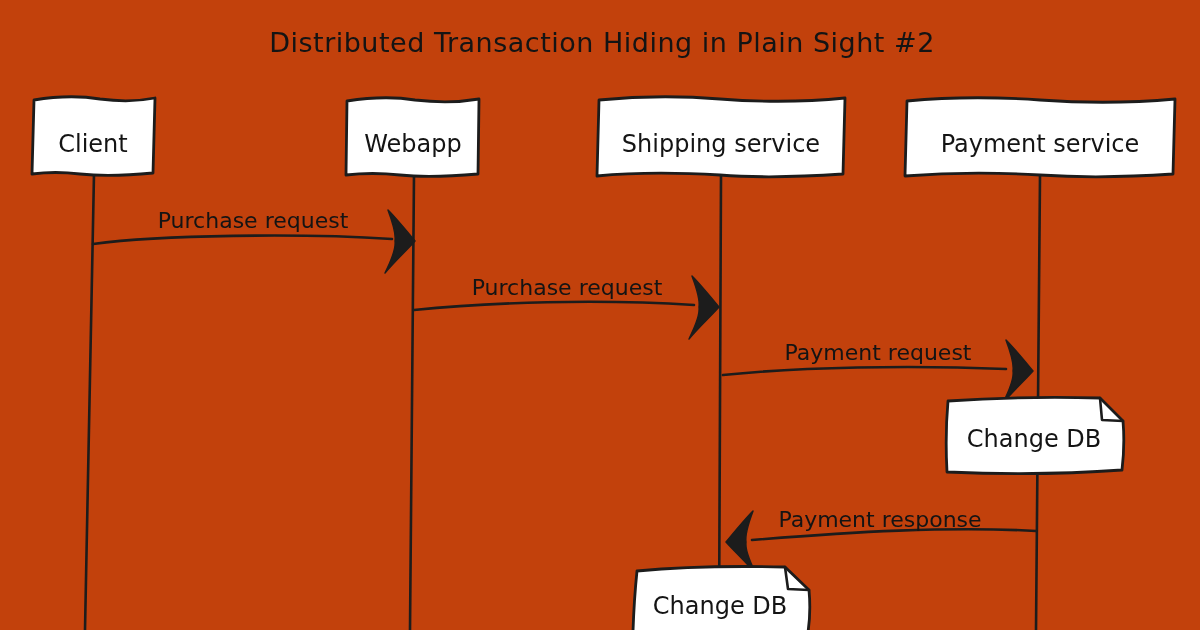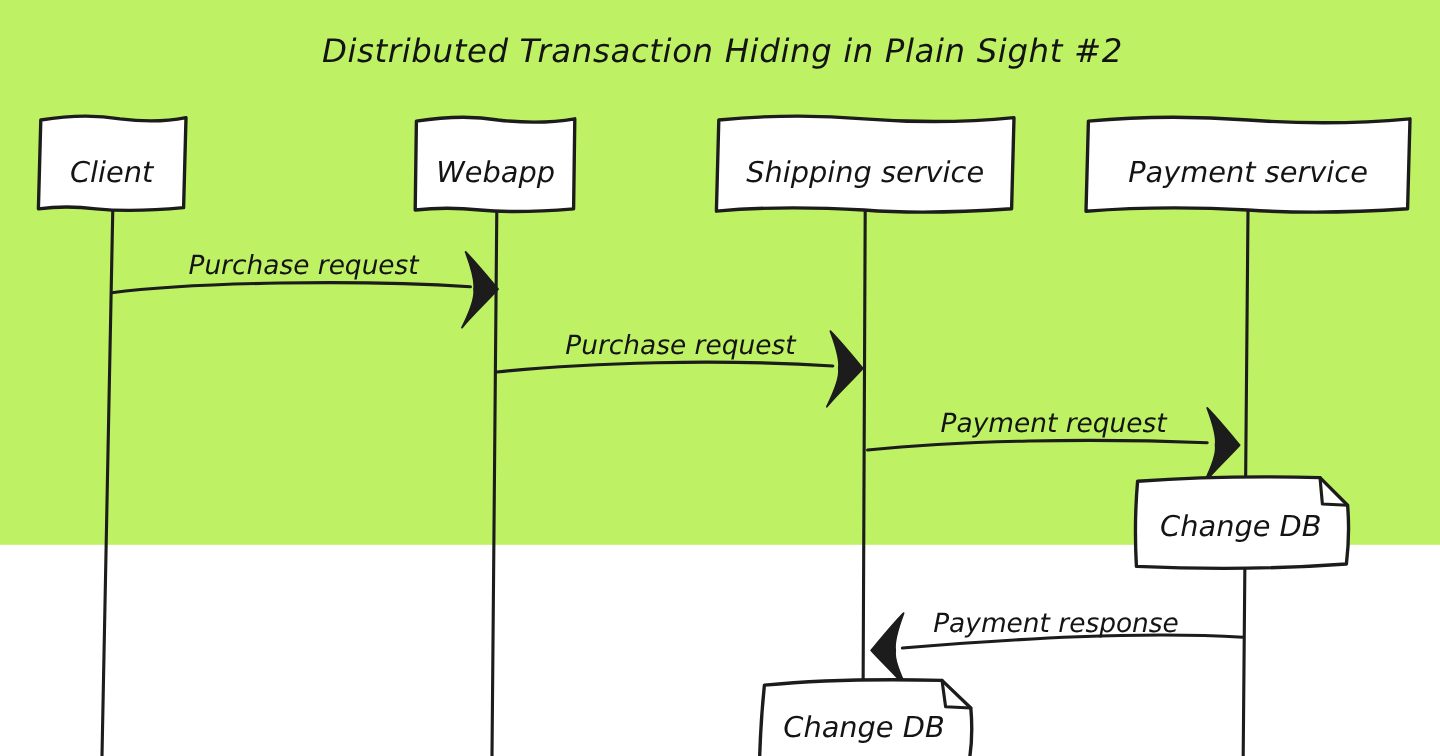--- a/index.html
+++ b/index.html
@@ -6,24 +6,23 @@
     margin: 0;
     padding: 0;
     background: #ffffff;
     width: 1200px;
     height: 630px;
     overflow: hidden;
   }
   .stage {
     position: relative;
     width: 1200px;
-    height: 454px;
-    background: #bef264;
+    height: 630px;
+    background: #c2410c;
     font-family: "DejaVu Sans", sans-serif;
-    font-style: italic;
   }
   svg { display: block; }
   .ink-line {
     fill: none;
     stroke: #1c1c1c;
     stroke-width: 2.6;
     stroke-linecap: round;
     stroke-linejoin: round;
   }
   .ink-box {

